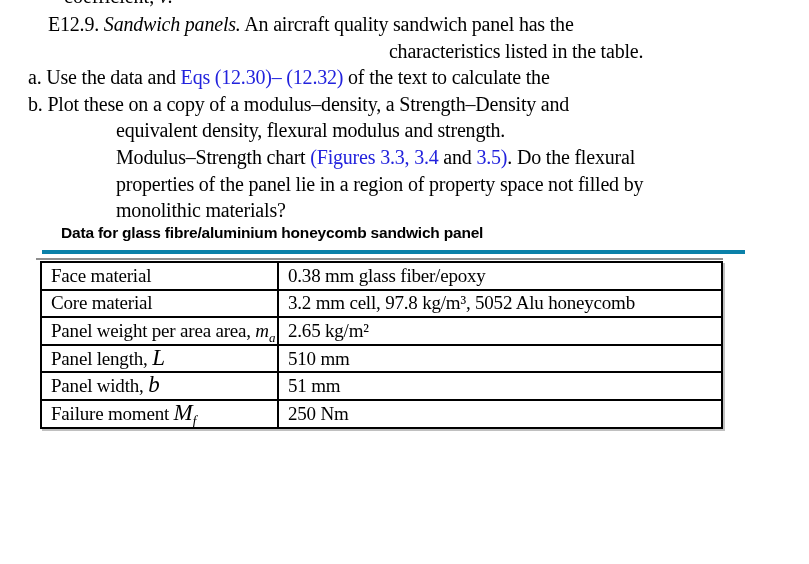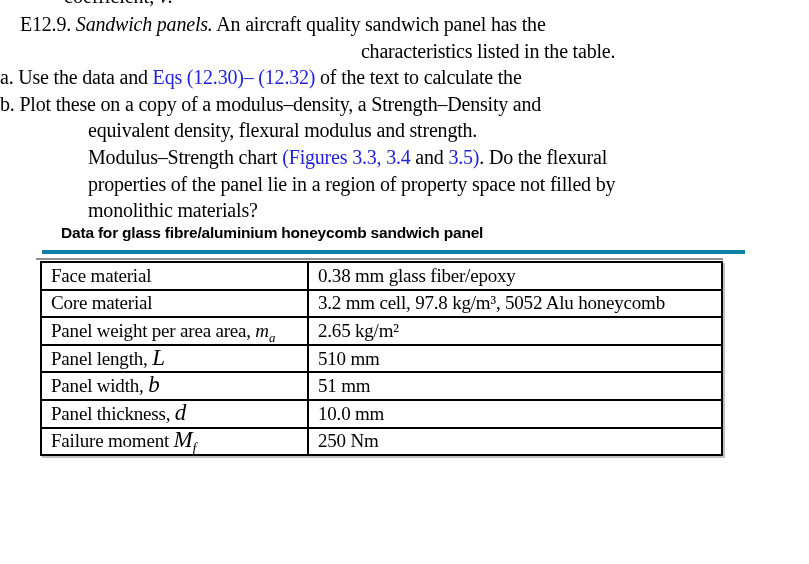--- a/index.html
+++ b/index.html
@@ -22,21 +22,21 @@
     position:absolute;left:64px;top:0;height:9px;overflow:hidden;
     font-size:20px;
   }
   .top-clip .clip-inner{display:block;margin-top:-15px;white-space:pre;}
 
   
   .problem{
     position:absolute;left:0;top:11px;
     font-size:20px;line-height:26.6px;letter-spacing:-0.2px;
   }
-  .line{white-space:pre;}
+  .line{white-space:pre;margin-left:28px;}
   .ind1{padding-left:20px;}
   .ind2{padding-left:44px;text-align:right;}
   .ind3{}
   .ind4{padding-left:88px;}
   .s-i{font-style:italic;}
   .s-link{color:var(--link);}
 
   
   .table-heading{
     position:absolute;left:61px;top:224px;
@@ -51,21 +51,21 @@
   table.data{
     position:absolute;left:40px;top:261px;width:683px;
     border-collapse:collapse;table-layout:fixed;
     box-shadow:2px 2px 0 rgba(140,140,140,0.55);
   }
   table.data td{
     border:2px solid #000;height:27.6px;vertical-align:middle;
     font-size:19px;white-space:nowrap;overflow:visible;
     padding:0 0 0 9px;letter-spacing:-0.2px;
   }
-  td.c1{width:267px;}
+  td.c1{width:237px;}
   .s-sym{font-style:italic;font-size:23px;line-height:0;}
   .s-symsm{font-style:italic;font-size:19px;line-height:0;}
   .s-sub{font-style:italic;font-size:13px;vertical-align:-5px;line-height:0;}
   .s-subf{font-style:italic;font-size:14px;vertical-align:-6px;line-height:0;}
 </style>
 </head>
 <body>
 
 <div class="page">
 
@@ -105,23 +105,19 @@
         </tr>
         <tr>
           <td class="c1"><span>Panel length, </span><span class="s-sym">L</span></td>
           <td class="c2"><span>510 mm</span></td>
         </tr>
         <tr>
           <td class="c1"><span>Panel width, </span><span class="s-sym">b</span></td>
           <td class="c2"><span>51 mm</span></td>
         </tr>
         <tr>
-          <td class="c1"><span>Panel thickness, </span><span class="s-sym">d</span></td>
-          <td class="c2"><span>10.0 mm</span></td>
-        </tr>
-        <tr>
           <td class="c1"><span>Failure moment </span><span class="s-sym">M</span><span class="s-subf">f</span></td>
           <td class="c2"><span>250 Nm</span></td>
         </tr>
       </tbody>
   </table>
 
 </div>
 
 </body></html>

